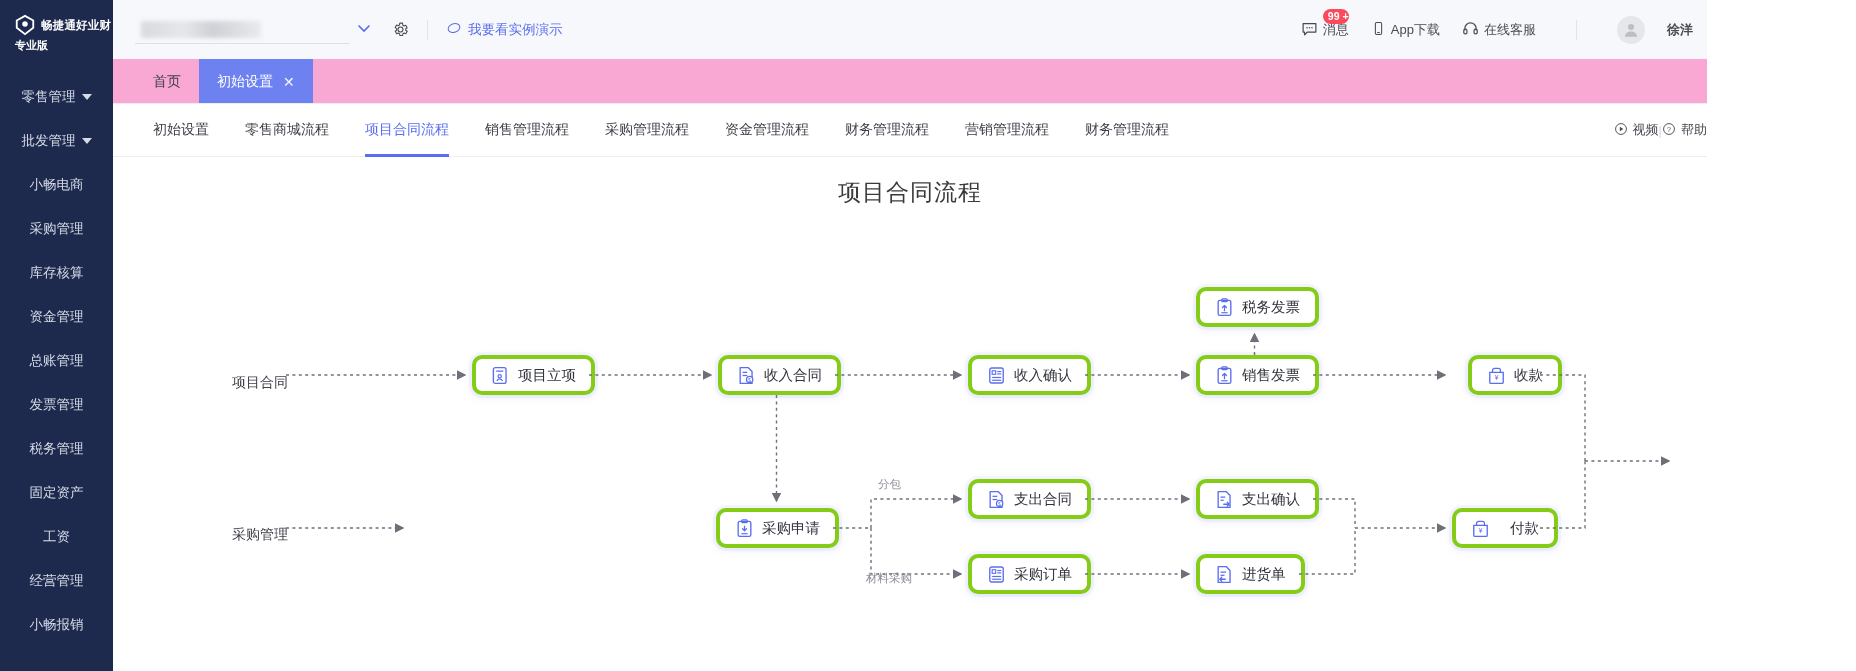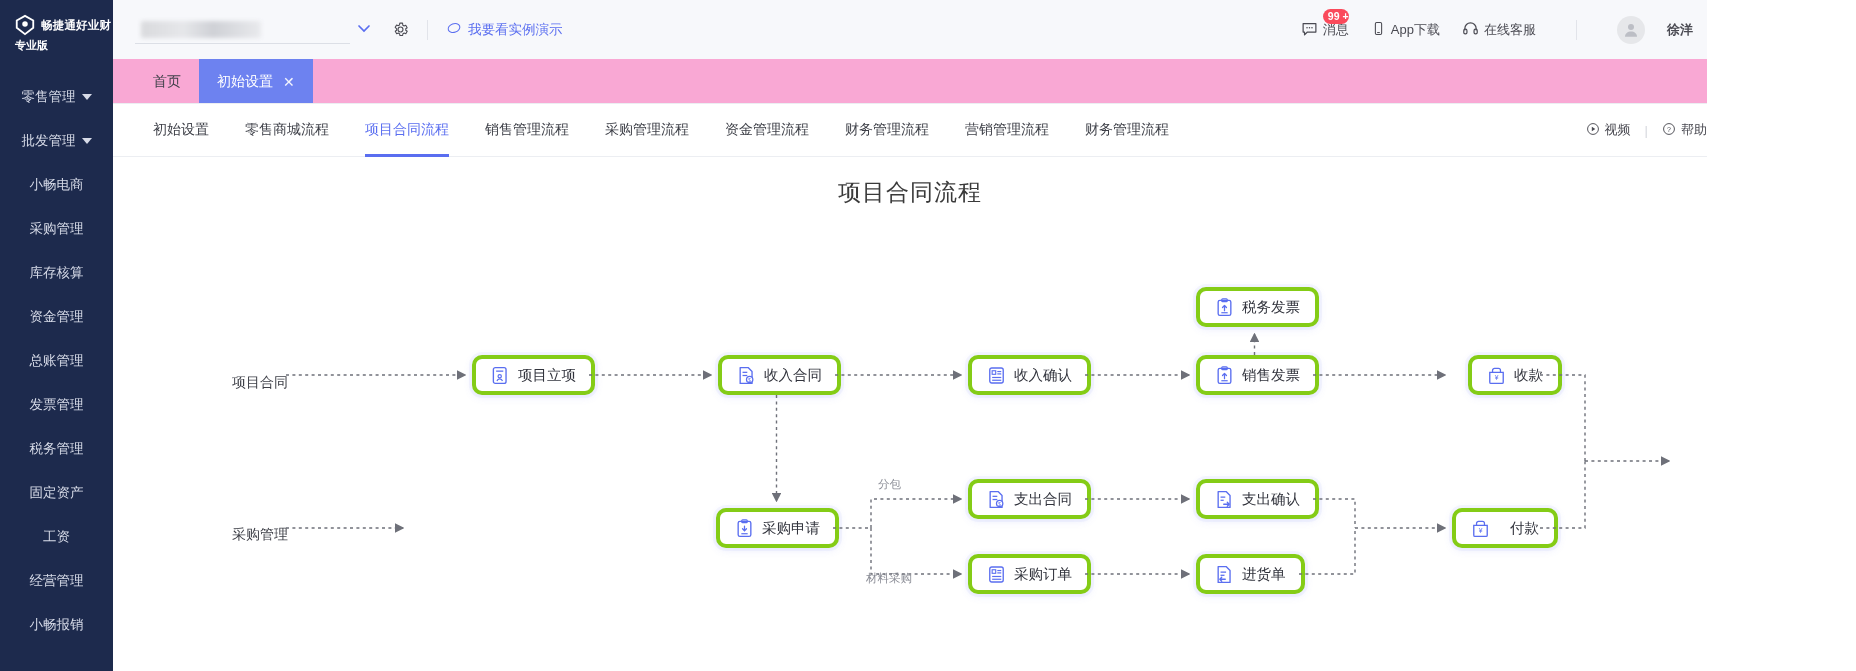--- a/index.html
+++ b/index.html
@@ -75,21 +75,21 @@
     padding-left: 40px; position:relative; border-bottom:1px solid #eceef2;
   }
   .sub {
     font-size:14px; color:#3d3f47; margin-right: 36px; cursor:pointer;
     position:relative; height:53px; display:flex; align-items:center;
   }
   .sub.active { color:#5a6ef0; }
   .sub.active:after {
     content:""; position:absolute; left:0; right:0; bottom:0; height:2.5px; background:#5a6ef0;
   }
-  .submenu-right { margin-left:auto; display:flex; align-items:center; gap:14px; padding-right:0px; font-size:13px; color:#4a4a52; }
+  .submenu-right { margin-left:auto; display:flex; align-items:center; gap:0; padding-right:0px; font-size:13px; color:#4a4a52; }
   .sm-item { display:flex; align-items:center; gap:5px; cursor:pointer; }
   .sm-sep { color:#d5d7dd; }
 
   
   .canvas { flex:1 1 auto; position:relative; background:#fff; overflow:hidden; }
   .flow-title {
     position:absolute; left:0; right:0; top: 20px; text-align:center;
     font-size: 23px; color:#3a3a3a; letter-spacing:1px;
   }
   .flow { position:absolute; left:0; top:0; width:100%; height:100%; }

